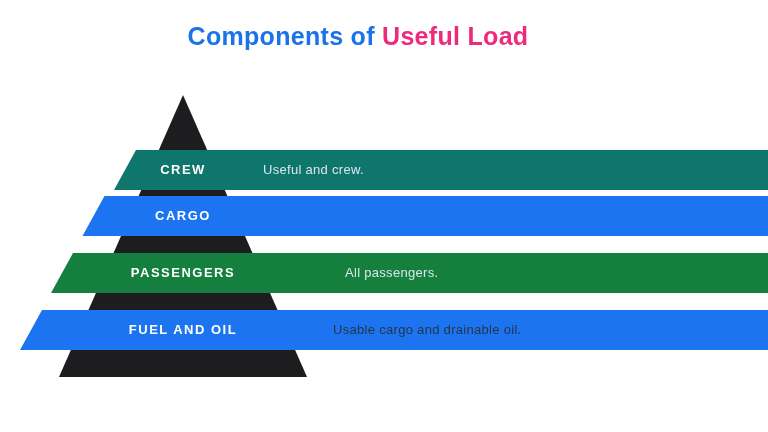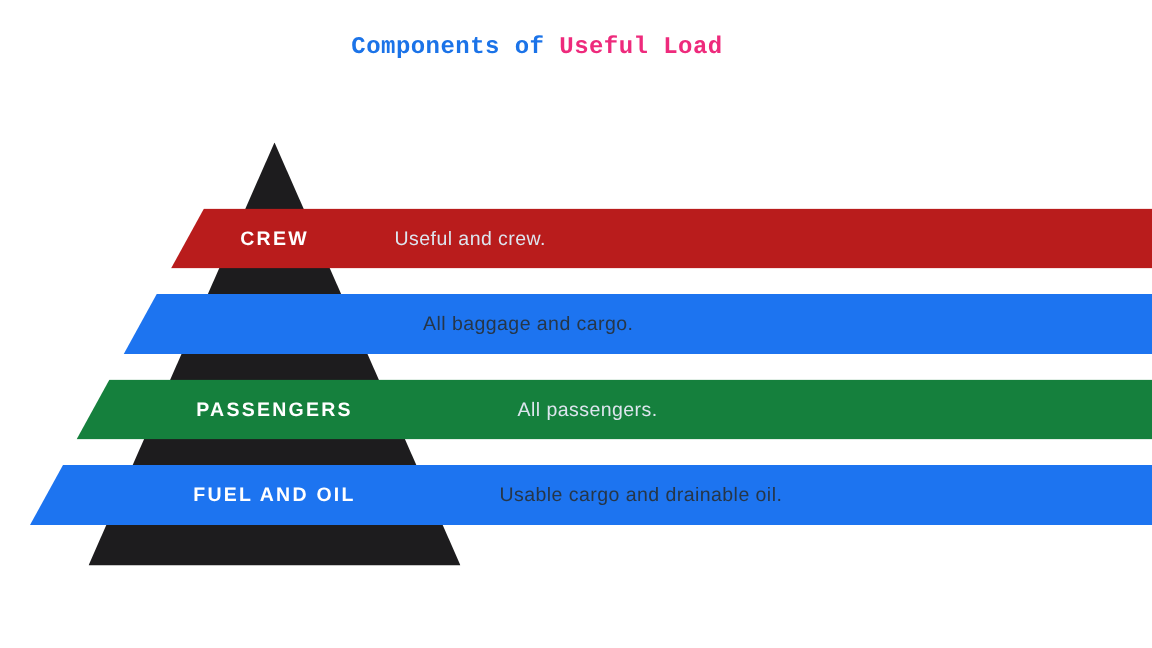--- a/index.html
+++ b/index.html
@@ -12,26 +12,25 @@
     font-family: "Liberation Sans", sans-serif;
   }
 
   
   #title {
     position: absolute;
     top: 22px;
     left: 0;
     width: 716px;
     text-align: center;
-    font-size: 16px;
+    font-size: 25px;
     font-weight: bold;
     letter-spacing: 0.3px;
     z-index: 3;
     white-space: nowrap;
-    font-family: Liberation Mono, monospace;
   }
   .title-prefix   { color: #1b73e8; }
   .title-highlight{ color: #ee2a7c; }
 
   
   #pyramid {
     position: absolute;
     inset: 0;
     z-index: 1;
     clip-path: polygon(183px 95px, 307px 377px, 59px 377px);
@@ -82,27 +81,27 @@
 <div id="canvas">
 
   <div id="title">
     <span class="title-prefix">Components of</span>
     <span> </span>
     <span class="title-highlight">Useful Load</span>
   </div>
 
   <div id="pyramid" style="background: rgb(29, 28, 30);"></div>
 
-  <div class="bar bar-0" style="background: #b91c1c;">
+  <div class="bar bar-0" style="background: #0f766e; margin-top: 11px;">
     <span class="bar-label">CREW</span>
     <span class="bar-desc">Useful and crew.</span>
   </div>
 
   <div class="bar bar-1" style="background: rgb(29, 116, 240);">
-    <span class="bar-desc">All baggage and cargo.</span>
+    <span class="bar-label">CARGO</span>
   </div>
 
   <div class="bar bar-2" style="background: #15803d; padding-left: 28px;">
     <span class="bar-label">PASSENGERS</span>
     <span class="bar-desc">All passengers.</span>
   </div>
 
   <div class="bar bar-3" style="background: rgb(29, 116, 240);">
     <span class="bar-label">FUEL AND OIL</span>
     <span class="bar-desc">Usable cargo and drainable oil.</span>

